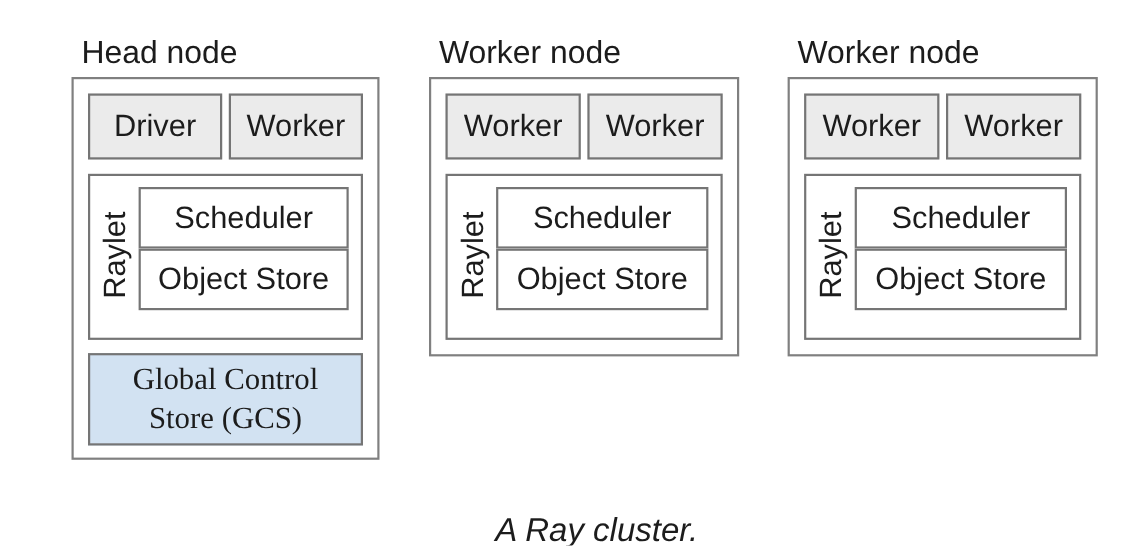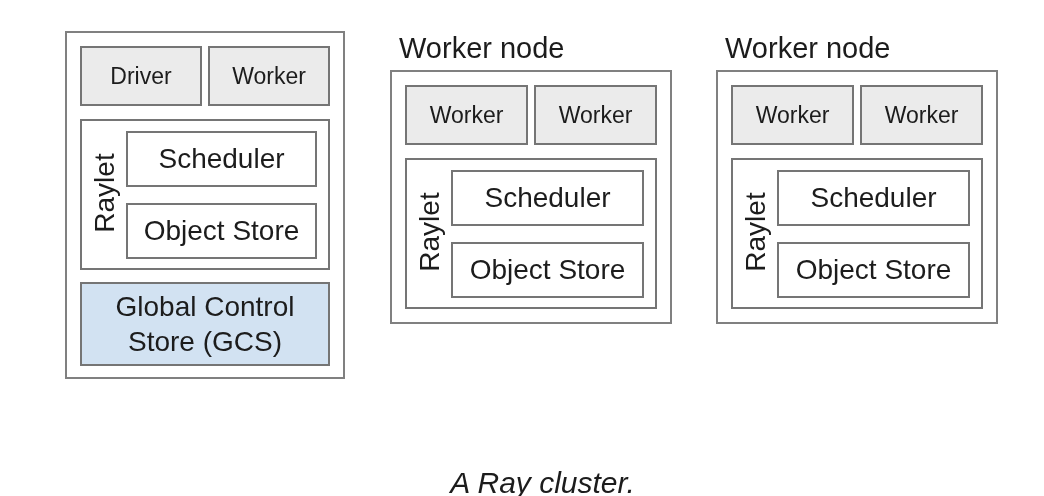--- a/index.html
+++ b/index.html
@@ -33,74 +33,76 @@
     padding: 13px;
     display: flex;
     flex-direction: column;
   }
   .proc-row { display: flex; gap: 6px; height: 60px; flex: none; }
   .proc {
     flex: 1;
     background: var(--process_fill);
     border: 2px solid var(--box_border);
     display: flex; align-items: center; justify-content: center;
-    font-size: 23px;
+    font-size: 28px;
   }
   .raylet {
     margin-top: 13px;
     height: 151px;
     flex: none;
     border: 2px solid var(--box_border);
     background: #ffffff;
     display: flex;
     padding: 10px 11px 13px 2px;
   }
   .raylet-label {
     width: 42px; flex: none;
     display: flex; align-items: center; justify-content: center;
   }
   .raylet-label span {
     transform: rotate(-90deg);
     white-space: nowrap;
     font-size: 28px;
   }
-  .raylet-comps { flex: 1; display: flex; flex-direction: column; gap: 16px; }
+  .raylet-comps { flex: 1; display: flex; flex-direction: column; }
   .comp {
     height: 56px; flex: none;
     background: #ffffff;
     border: 2px solid var(--box_border);
     display: flex; align-items: center; justify-content: center;
     font-size: 28px;
     white-space: nowrap;
   }
   .gcs {
     margin-top: 12px;
     height: 84px; flex: none;
     background: var(--gcs_fill);
     border: 2px solid var(--box_border);
     display: flex; align-items: center; justify-content: center;
     text-align: center;
     font-size: 28px;
     line-height: 35px;
     padding: 0 20px;
+    font-family: Liberation Serif, serif;
   }
   .caption {
     position: absolute;
     left: 65px; width: 955px; top: 441px;
     text-align: center;
     font-size: 30px;
     font-style: italic;
     line-height: 36px;
     margin-top: 24px;
   }
 </style>
 </head>
 <body>
 
 <div class="node-group" style="left:65px; width:280px;">
+  <div class="node-title">Head node</div>
   <div class="node-box" style="height:348px;">
     <div class="proc-row">
       <div class="proc">Driver</div>
       <div class="proc">Worker</div>
     </div>
     <div class="raylet">
       <div class="raylet-label">
         <span>Raylet</span>
       </div>
       <div class="raylet-comps">

